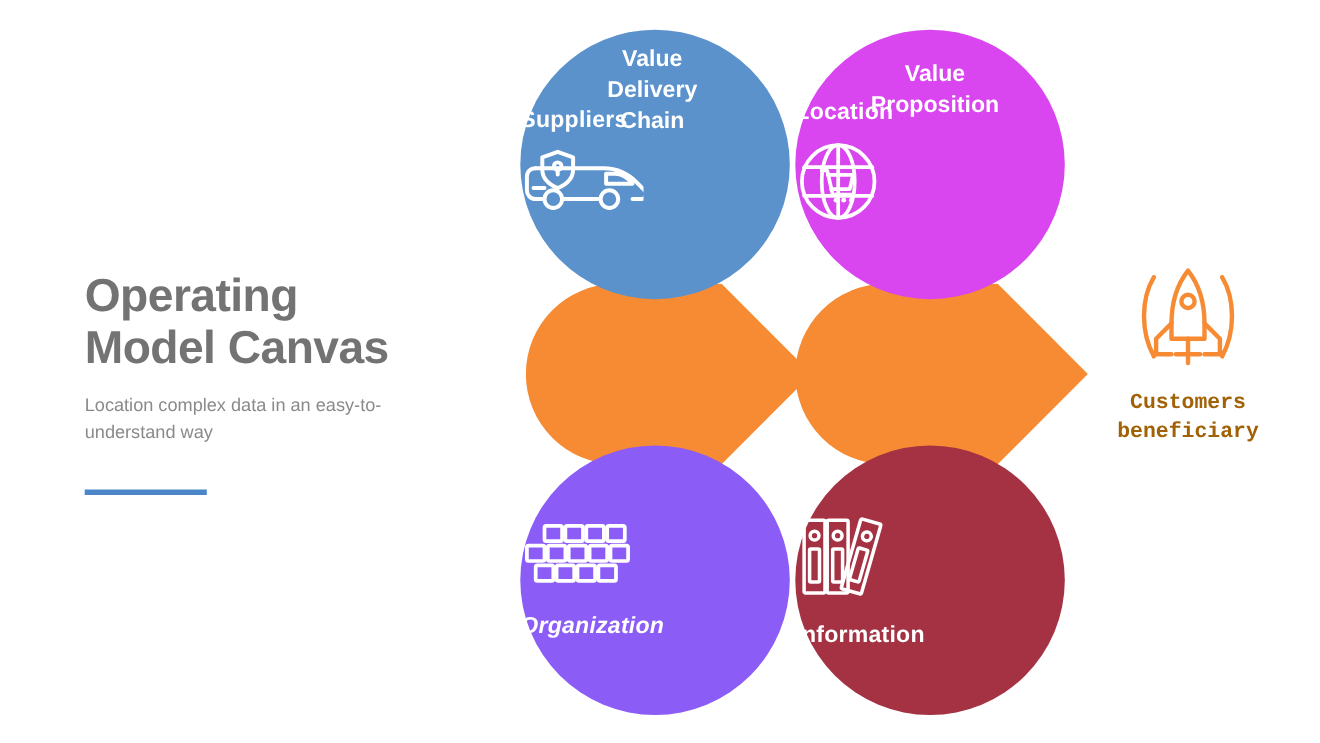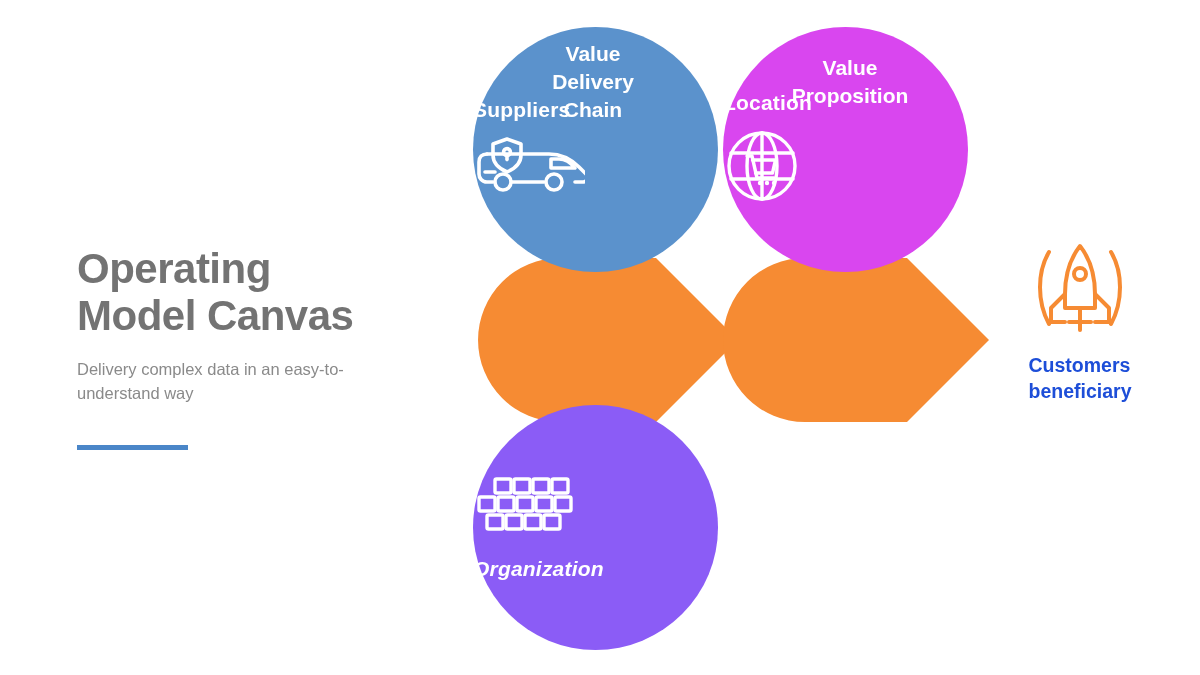--- a/index.html
+++ b/index.html
@@ -130,35 +130,36 @@
     left: 995px;
     top: 238px;
     width: 170px;
     display: flex;
     flex-direction: column;
     align-items: center;
     z-index: 3;
   }
   .outcome-label {
     margin-top: 10px;
-    color: #1d4ed8;
+    color: #a16207;
     font-weight: bold;
     font-size: 19.5px;
     line-height: 1.35;
-    text-align: left;
+    text-align: center;
     white-space: pre-line;
+    font-family: Liberation Mono, monospace;
   }
 </style>
 </head>
 <body>
 
 <div class="left-panel">
   <h1 class="slide-title">Operating
 Model Canvas</h1>
-  <p class="slide-subtitle">Delivery complex data in an easy-to-understand way</p>
+  <p class="slide-subtitle">Location complex data in an easy-to-understand way</p>
 </div>
 <div class="accent-rule"></div>
 
 <div class="diagram">
 
   <div class="arrow-shape" id="arrow-value-delivery-chain">
     <svg width="260" height="164" viewBox="0 0 260 164" aria-hidden="true">
       <path d="M 82 0 L 178 0 L 260 82 L 178 164 L 82 164 A 82 82 0 0 1 82 0 Z" fill="#f68b33"></path>
     </svg>
   </div>
@@ -237,20 +238,41 @@
 
         <rect x="14" y="40" width="16" height="14" rx="1.5"></rect>
         <rect x="33" y="40" width="16" height="14" rx="1.5"></rect>
         <rect x="52" y="40" width="16" height="14" rx="1.5"></rect>
         <rect x="71" y="40" width="16" height="14" rx="1.5"></rect>
       </svg>
     </span>
     <div class="node-label">Organization</div>
   </div>
 
+  <div class="node-circle" id="circle-information">
+    <span class="node-icon">
+      <svg width="84" height="80" viewBox="0 0 84 80" fill="none" stroke="#ffffff" stroke-width="3.2" stroke-linejoin="round" aria-hidden="true">
+
+        <rect x="8" y="8" width="19" height="66" rx="1.5"></rect>
+        <circle cx="17.5" cy="22" r="4"></circle>
+        <rect x="13" y="34" width="9" height="30" rx="1"></rect>
+
+        <rect x="29" y="8" width="19" height="66" rx="1.5"></rect>
+        <circle cx="38.5" cy="22" r="4"></circle>
+        <rect x="34" y="34" width="9" height="30" rx="1"></rect>
+
+        <g transform="rotate(16 60 42)">
+          <rect x="50" y="8" width="19" height="66" rx="1.5"></rect>
+          <circle cx="59.5" cy="22" r="4"></circle>
+          <rect x="55" y="34" width="9" height="30" rx="1"></rect>
+        </g>
+      </svg>
+    </span>
+    <div class="node-label">Information</div>
+  </div>
 
   <div class="outcome">
     <span class="node-icon">
       <svg width="110" height="100" viewBox="0 0 110 100" fill="none" stroke="#f68b33" stroke-width="4" stroke-linecap="round" stroke-linejoin="round" aria-hidden="true">
 
         <path d="M24 14 C12 34 12 64 24 86"></path>
         <path d="M86 14 C98 34 98 64 86 86"></path>
 
         <path d="M55 8 C66 22 70 40 70 56 v14 h-30 v-14 c0 -16 4 -34 15 -48 z"></path>
 

